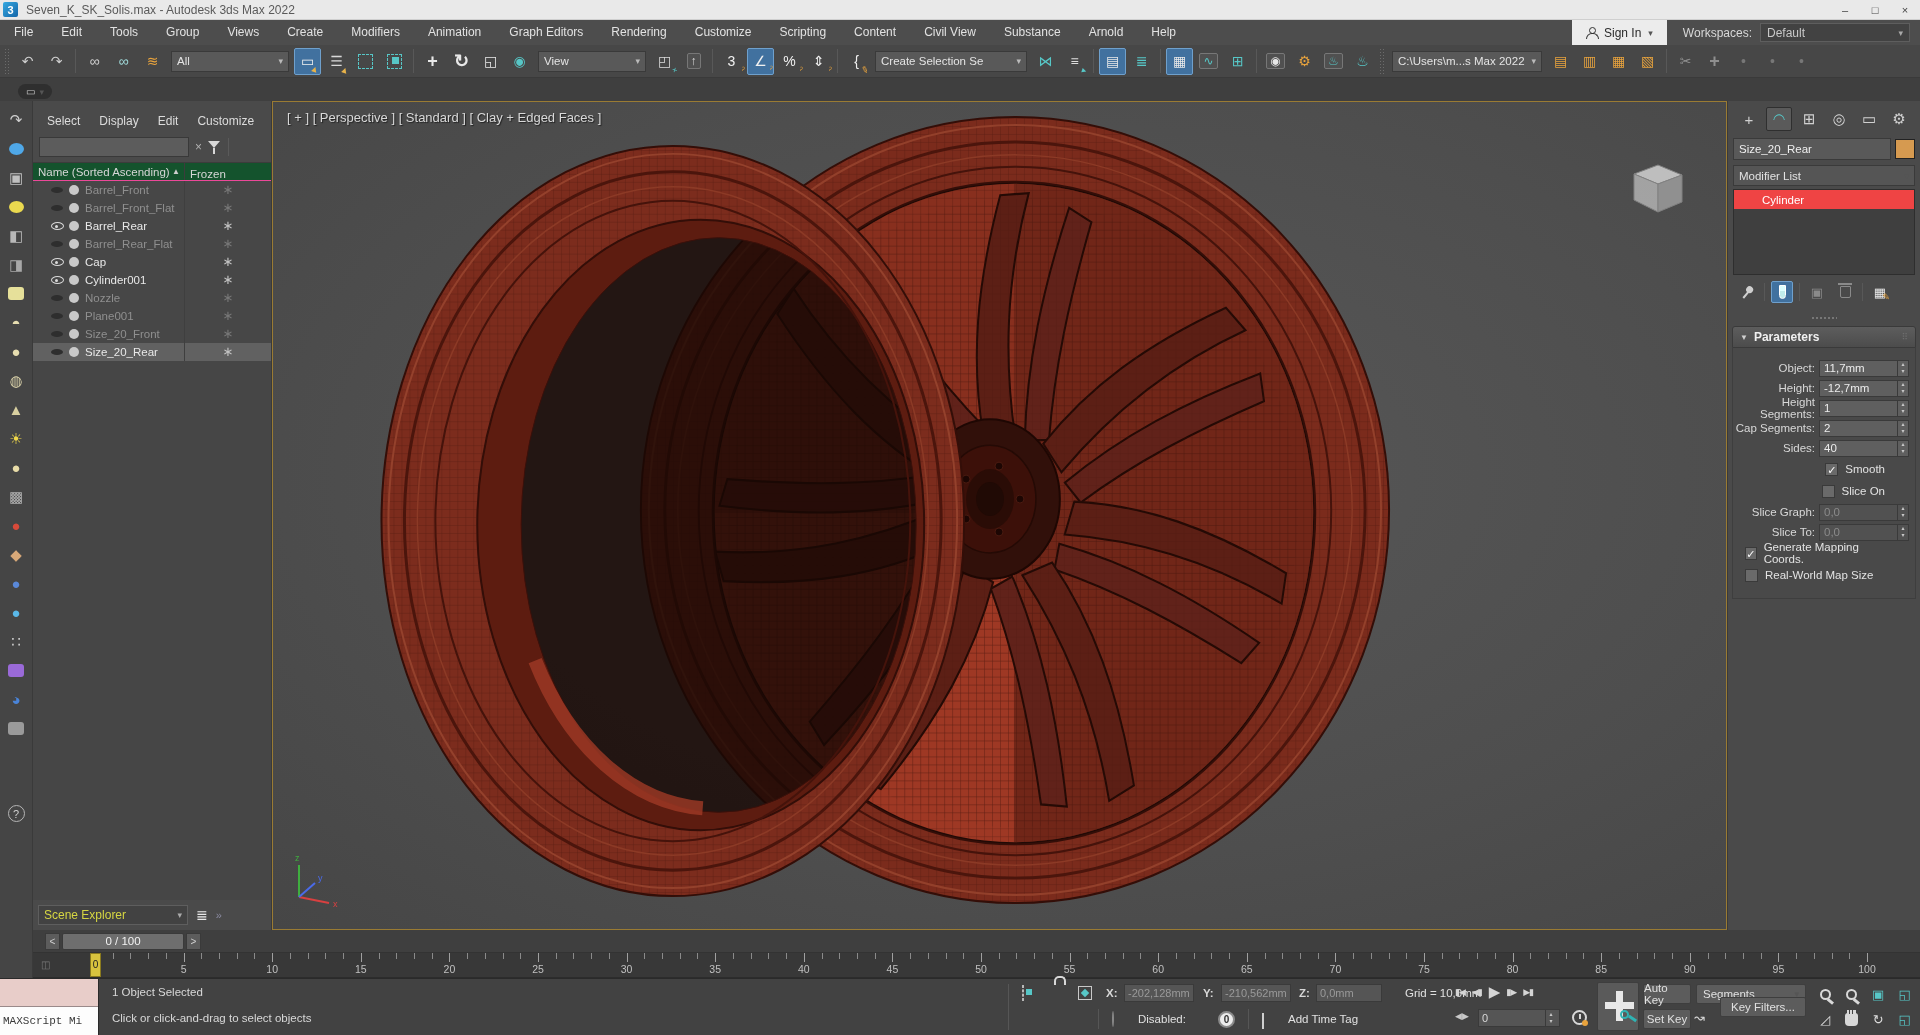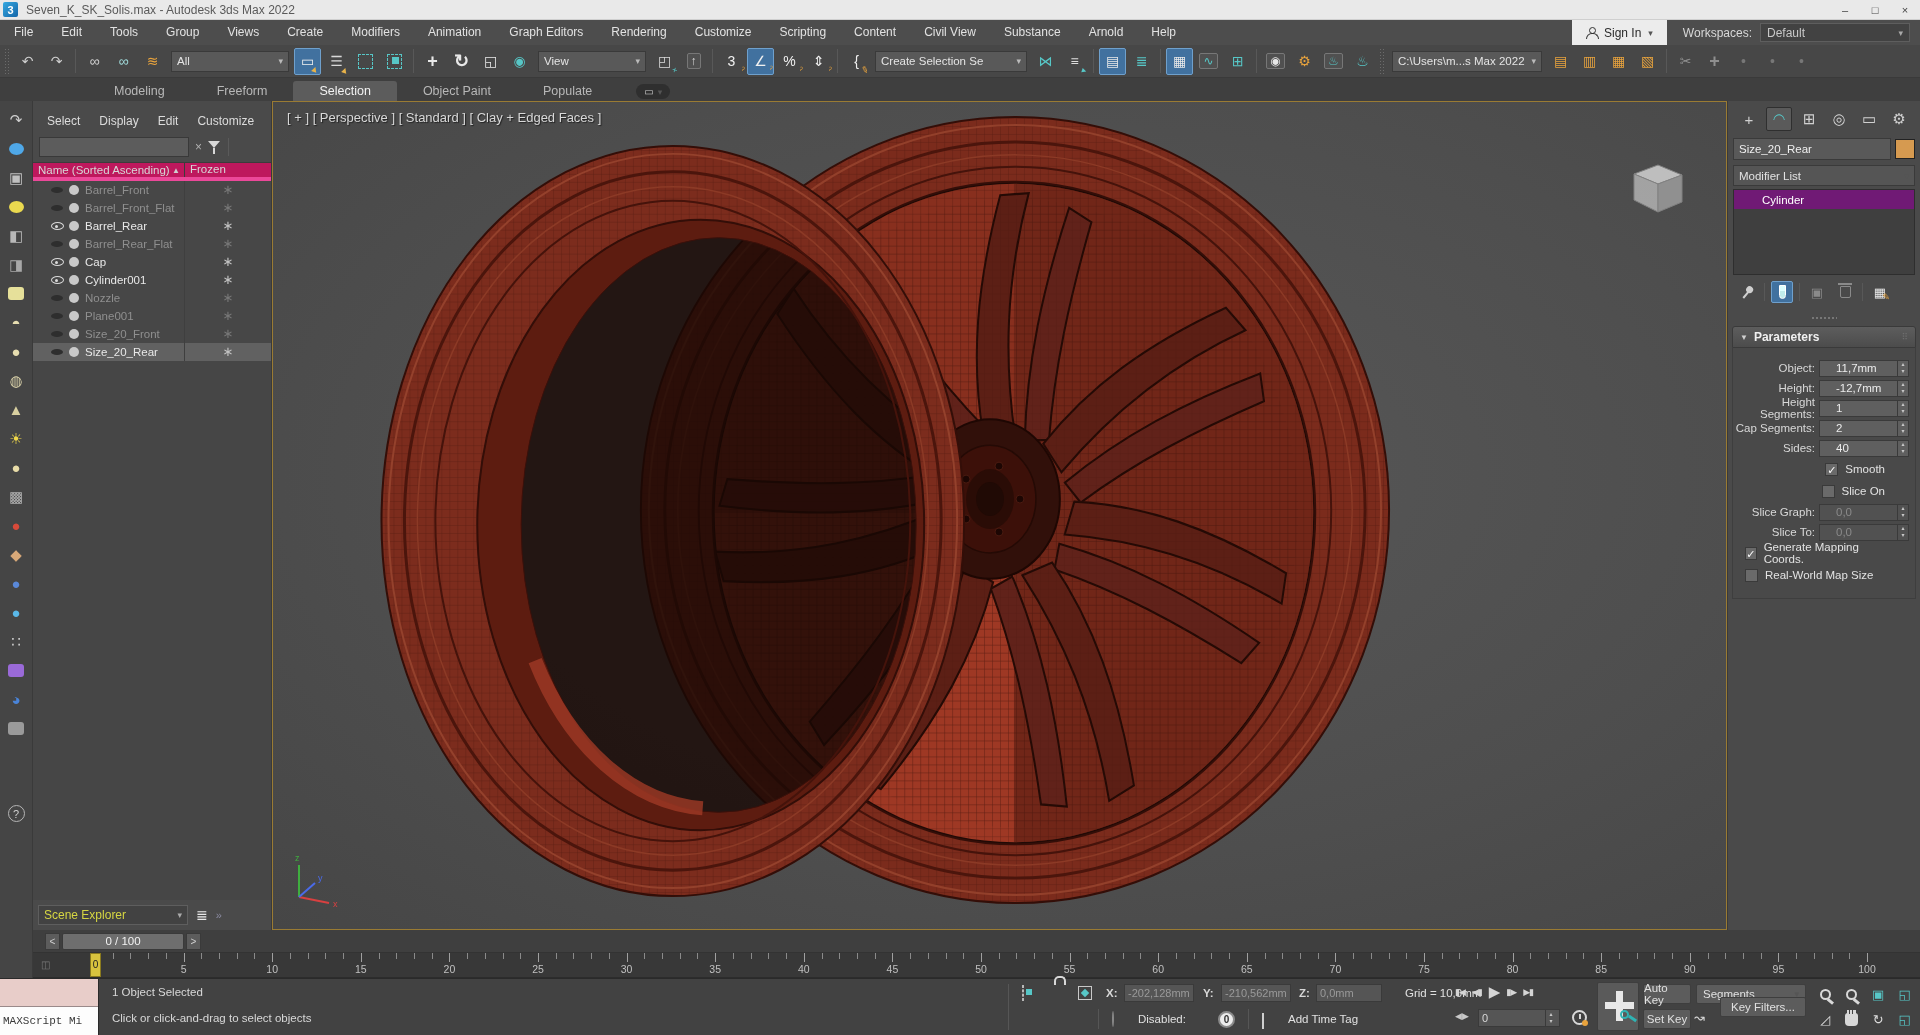--- a/index.html
+++ b/index.html
@@ -56,21 +56,21 @@
 .scene-panel{position:absolute;left:33px;top:101px;width:239px;height:829px;background:#4a4a4a;border-right:1px solid #3a3a3a;display:flex;flex-direction:column}
 .sx-menus{display:flex;gap:0;padding:13px 0 6px 14px}
 .sx-menu{color:#dcdcdc;font-size:12px;margin-right:19px}
 .sx-search{display:flex;align-items:center;padding:3px 4px 5px 6px;gap:6px}
 .sx-input{width:150px;height:20px;background:#5c5c5c;border:1px solid #393939;color:#eee;padding:0 4px;font-size:11px}
 .sx-clear{color:#b0b0b0;font-size:12px}
 .funnel{width:14px;height:14px;position:relative}
 .funnel:before{content:"";position:absolute;left:0;top:1px;border:6px solid transparent;border-top:7px solid #d8d8d8}
 .funnel:after{content:"";position:absolute;left:5px;top:8px;width:2px;height:6px;background:#d8d8d8}
 .sx-vline{width:1px;height:18px;background:#3a3a3a;border-right:1px solid #5a5a5a}
-.sx-header{display:flex;height:19px;background:#be185d;border-top:1px solid #3c3c3c;border-bottom:4px solid #ec4899;font-size:11.5px;color:#d6d6d6;align-items:flex-start}
+.sx-header{display:flex;height:19px;background:#14532d;border-top:1px solid #3c3c3c;border-bottom:1px solid #ec4899;font-size:11.5px;color:#d6d6d6;align-items:flex-end}
 .sxh-name{flex:0 0 152px;padding-left:5px;display:flex;align-items:center;border-right:1px solid #3c3c3c;height:100%}
 .sort-arr{margin-left:auto;margin-right:4px;font-size:8px;color:#cfcfcf}
 .sxh-frozen{padding-left:5px}
 .sx-rows{flex:0 0 auto;background:#474747}
 .sxrow{display:flex;align-items:center;height:18px;font-size:11.5px;position:relative}
 .sxrow.sel{background:#616161}
 .sx-eyeslot{width:18px;margin-left:15px;display:flex;justify-content:center}
 .eye-open{width:13px;height:8px;border:1.5px solid #dadada;border-radius:50%;position:relative}
 .eye-open:after{content:"";position:absolute;left:3.5px;top:1.5px;width:3px;height:3px;background:#dadada;border-radius:50%}
 .eye-closed{width:12px;height:6px;background:#2e2e2e;border-radius:50%}
@@ -102,21 +102,21 @@
 .ctab{width:26px;height:24px;display:flex;align-items:center;justify-content:center;color:#d0d0d0;font-size:15px;border-radius:2px}
 .ctab.active{background:#5a5a5a;border:1px solid #2f2f2f}
 .ctab.active .g{color:#57c7c7}
 .objname-row{display:flex;align-items:center;padding:3px 5px;gap:4px}
 .objname{flex:1;height:22px;background:#595959;border:1px solid #3a3a3a;color:#efefef;display:flex;align-items:center;padding:0 5px}
 .swatch{width:20px;height:20px;background:#d69a50;border:1px solid #222}
 .modlist{margin:2px 5px;height:21px;background:#555;border:1px solid #3a3a3a;display:flex;align-items:center;padding:0 5px;color:#e2e2e2}
 .modlist .dd-arr{margin-left:auto}
 .stackbox{margin:3px 5px;height:86px;background:#3f3f3f;border:1px solid #2e2e2e}
 .stackrow{height:19px;display:flex;align-items:center;padding-left:28px;color:#fff}
-.stackrow.sel{background:#701a75}
+.stackrow.sel{background:#ef4444}
 .stacktools{display:flex;align-items:center;gap:6px;padding:4px 8px;height:28px}
 .stsep{width:1px;height:18px;background:#393939;border-right:1px solid #585858}
 .stbtn{width:22px;height:22px;display:flex;align-items:center;justify-content:center;border-radius:2px;font-size:13px}
 .stbtn.active{background:#41719f;border:1px solid #6fa0cc}
 .pinshape{width:14px;height:14px;position:relative;transform:rotate(40deg)}
 .pinshape:before{content:"";position:absolute;left:4px;top:0;width:7px;height:7px;background:#cfcfcf;border-radius:50%}
 .pinshape:after{content:"";position:absolute;left:7px;top:6px;width:2px;height:8px;background:#cfcfcf}
 .tube{width:7px;height:14px;border:1.5px solid #fff;border-radius:0 0 4px 4px;background:linear-gradient(#dff 40%,#bfecec 40%)}
 .trash{width:11px;height:12px;border:1.5px solid #8a8a8a;border-radius:1px 1px 2px 2px;position:relative}
 .trash:before{content:"";position:absolute;left:-3px;top:-4px;width:14px;height:2px;background:#8a8a8a}
@@ -125,21 +125,21 @@
 .dots-handle{height:8px;display:flex;align-items:center;justify-content:center;margin-top:8px}
 .dots-handle span{width:26px;height:4px;background-image:radial-gradient(#777 1px,transparent 1px);background-size:4px 4px}
 .rollout{margin:4px 4px 0 4px}
 .rollout-head{height:22px;background:linear-gradient(#5d5d5d,#4c4c4c);border:1px solid #3a3a3a;border-radius:3px 3px 0 0;display:flex;align-items:center;gap:6px;padding:0 7px;color:#f0f0f0;font-weight:bold;font-size:12px}
 .rollout-head .tri{font-size:8px;color:#cfcfcf;font-weight:normal}
 .rollout-head .grip{margin-left:auto;color:#6e6e6e;font-size:9px;font-weight:normal}
 .rollout-body{background:#494949;border:1px solid #3e3e3e;border-top:none;padding:10px 6px 12px 2px}
 .prow{display:flex;align-items:center;height:20px;margin-bottom:0}
 .plabel{flex:1;text-align:right;padding-right:4px;color:#d8d8d8}
 .pfield{width:90px;height:17px;background:#5f5f5f;border:1px solid #3a3a3a;display:flex;align-items:center}
-.pfield .pval{flex:1;padding-left:16px;color:#ececec}
+.pfield .pval{flex:1;padding-left:4px;color:#ececec}
 .pfield.dis{background:#515151}
 .pfield.dis .pval{color:#8a8a8a}
 .spin{display:flex;flex-direction:column;width:11px;border-left:1px solid #3a3a3a;height:100%;justify-content:center}
 .spin span{font-size:6px;line-height:7px;text-align:center;color:#c8c8c8}
 .cbrow{display:flex;align-items:center;height:22px;justify-content:flex-end;padding-right:24px;gap:7px}
 .cbrow.left{justify-content:flex-start;padding-left:10px}
 .cbox{width:13px;height:13px;background:#6a6a6a;border:1px solid #3a3a3a;color:#fff;font-size:11px;line-height:12px;text-align:center}
 .cblabel{color:#e2e2e2}
 
 .timeslider{position:absolute;left:33px;top:930px;width:1887px;height:23px;background:#3f3f3f;border-bottom:1px solid #333;display:flex;align-items:center}
@@ -397,27 +397,20 @@
     </span>
     <span class="tbtn">
       <span class="g" style="color: rgb(119, 119, 119);">•</span>
     </span>
     <span class="tbtn">
       <span class="g" style="color: rgb(119, 119, 119);">•</span>
     </span>
   </div>
 
 <div class="ribbon">
-  <div id="ribbon-tabs">
-      <span class="rtab">Modeling</span>
-      <span class="rtab">Freeform</span>
-      <span class="rtab active">Selection</span>
-      <span class="rtab">Object Paint</span>
-      <span class="rtab">Populate</span>
-    </div>
   <div class="ribbon-dd">
     <span class="rb-ico">▭</span>
     <span class="dd-arr">▾</span>
   </div>
 </div>
 
 <div class="lefttool" id="lefttool-items">
     <div class="ltbtn">
       <span style="color: rgb(207, 207, 207);">↷</span>
     </div>

